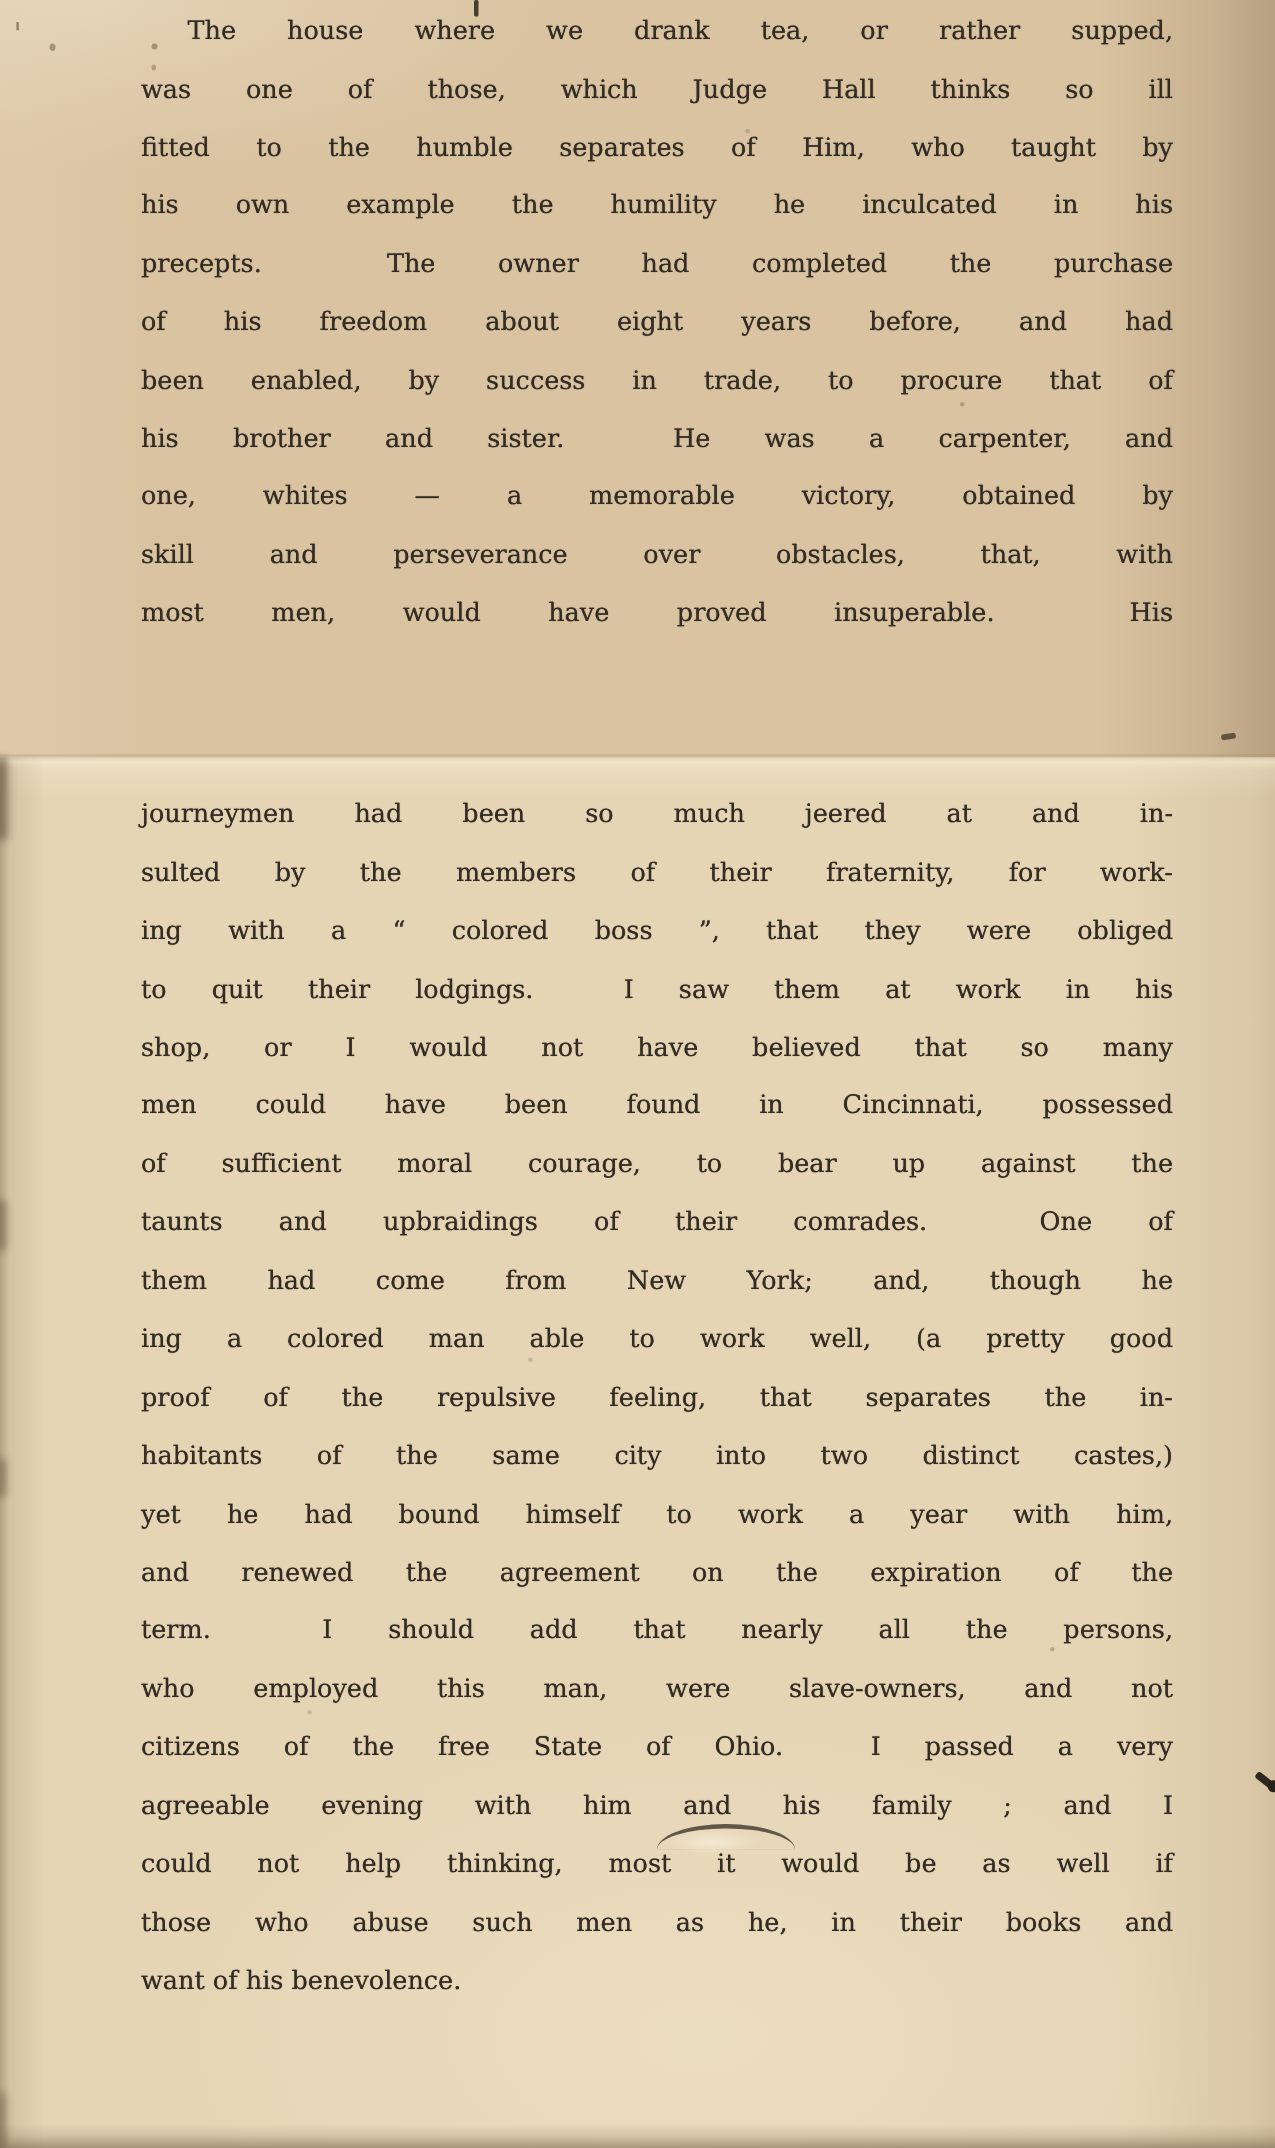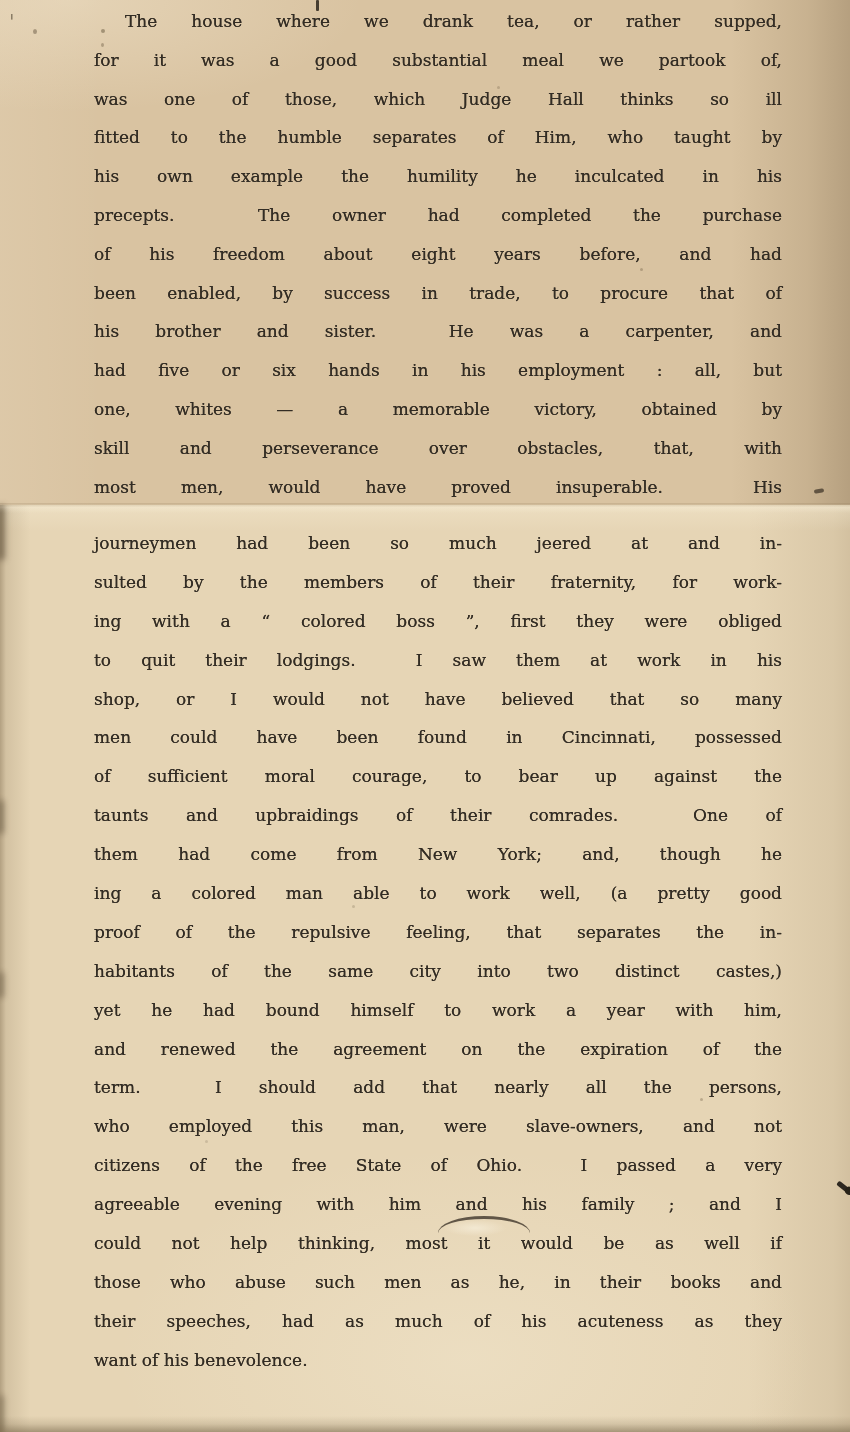--- a/index.html
+++ b/index.html
@@ -108,55 +108,52 @@
 <body>
 
 <div class="page">
 
   <div class="strip strip-top"></div>
   <div class="strip strip-bottom"></div>
   <div class="seam"></div>
 
   <div class="para para-top">
       <div class="line first">The house where we drank tea, or rather supped,</div>
-      <div class="line">for it was a good substantial meal we partook of,</div>
       <div class="line">was one of those, which Judge Hall thinks so ill</div>
       <div class="line">fitted to the humble separates of Him, who taught by</div>
       <div class="line">his own example the humility he inculcated in his</div>
       <div class="line">precepts.  The owner had completed the purchase</div>
       <div class="line">of his freedom about eight years before, and had</div>
       <div class="line">been enabled, by success in trade, to procure that of</div>
       <div class="line">his brother and sister.  He was a carpenter, and</div>
-      <div class="line">had five or six hands in his employment : all, but</div>
       <div class="line">one, whites — a memorable victory, obtained by</div>
       <div class="line">skill and perseverance over obstacles, that, with</div>
       <div class="line">most men, would have proved insuperable.  His</div>
     </div>
   <div class="para para-bottom">
       <div class="line">journeymen had been so much jeered at and in-</div>
       <div class="line">sulted by the members of their fraternity, for work-</div>
-      <div class="line">ing with a “ colored boss ”, first they were obliged</div>
+      <div class="line">ing with a “ colored boss ”, that they were obliged</div>
       <div class="line">to quit their lodgings.  I saw them at work in his</div>
       <div class="line">shop, or I would not have believed that so many</div>
       <div class="line">men could have been found in Cincinnati, possessed</div>
       <div class="line">of sufficient moral courage, to bear up against the</div>
       <div class="line">taunts and upbraidings of their comrades.  One of</div>
       <div class="line">them had come from New York; and, though he</div>
       <div class="line">ing a colored man able to work well, (a pretty good</div>
       <div class="line">proof of the repulsive feeling, that separates the in-</div>
       <div class="line">habitants of the same city into two distinct castes,)</div>
       <div class="line">yet he had bound himself to work a year with him,</div>
       <div class="line">and renewed the agreement on the expiration of the</div>
       <div class="line">term.  I should add that nearly all the persons,</div>
       <div class="line">who employed this man, were slave-owners, and not</div>
       <div class="line">citizens of the free State of Ohio.  I passed a very</div>
       <div class="line">agreeable evening with him and his family ; and I</div>
       <div class="line">could not help thinking, most it would be as well if</div>
       <div class="line">those who abuse such men as he, in their books and</div>
-      <div class="line">their speeches, had as much of his acuteness as they</div>
       <div class="line last">want of his benevolence.</div>
     </div>
 
   <div class="mark top-tick"></div>
   <div class="mark stray-quote">'</div>
   <div class="mark speck-a"></div>
   <div class="mark dot-1"></div>
   <div class="mark dot-2"></div>
   <div class="mark dash-mark"></div>
   <div class="mark ink-blot"></div>

